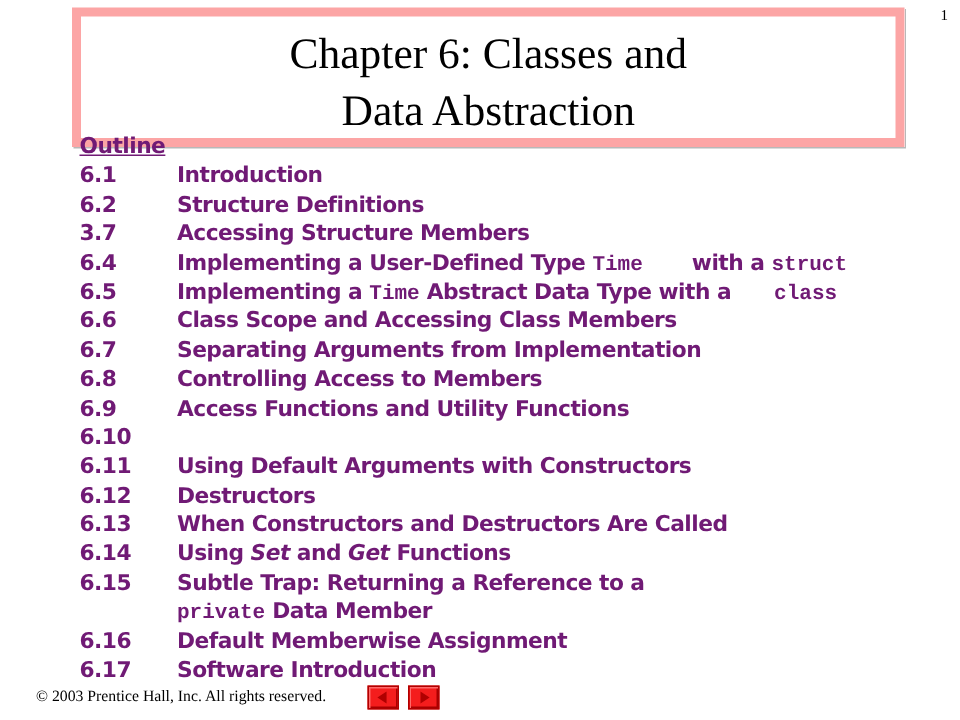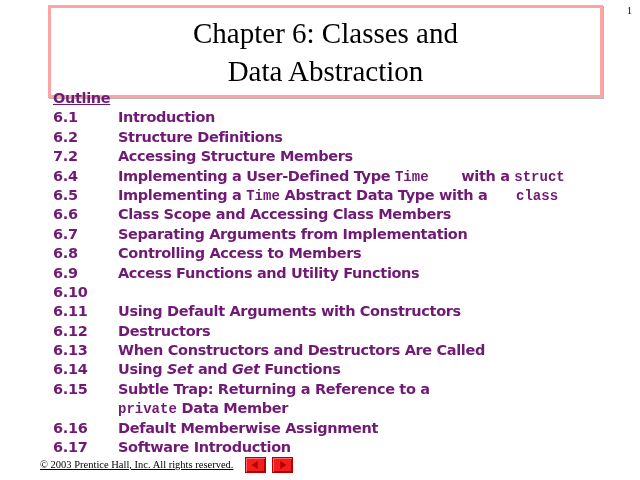--- a/index.html
+++ b/index.html
@@ -3,21 +3,21 @@
 <meta charset="utf-8">
 <style>
   html, body { margin: 0; padding: 0; background: #ffffff; }
   body { width: 640px; height: 480px; position: relative; overflow: hidden; }
   .slide-num {
     position: absolute; left: 627px; top: 5px;
     font-family: "Liberation Serif", serif; font-size: 10px; color: #000;
   }
   .title-box {
     position: absolute; left: 48px; top: 5px; width: 555px; height: 93px;
-    border: 3px solid #fca5a5; box-sizing: border-box;
+    border: 6px solid #fca5a5; box-sizing: border-box;
     box-shadow: 1px 1px 0 #b8b8b8;
     text-align: center;
   }
   .title-line {
     font-family: "Liberation Serif", serif; font-size: 29px; color: #000;
     line-height: 38px; display: block;
   }
   .title-line.first { margin-top: 6px; }
   .outline {
     position: absolute; left: 53px; top: 89px;
@@ -27,22 +27,22 @@
   .outline-heading {
     text-decoration: underline; display: block; height: 19.4px; line-height: 19.4px;
   }
   .row { display: flex; height: 19.4px; line-height: 19.4px; white-space: nowrap; }
   .num { width: 65px; flex: none; }
   .txt { flex: none; }
   .code { font-family: "Liberation Mono", monospace; font-weight: bold; font-size: 14px; letter-spacing: 0; }
   .em { font-style: italic; }
   .cont { padding-left: 65px; }
   .footer {
-    position: absolute; left: 40px; top: 459px;
-    font-family: "Liberation Serif", serif; font-size: 10.5px; color: #000; text-decoration: underline;
+    position: absolute; left: 24px; top: 459px;
+    font-family: "Liberation Serif", serif; font-size: 10.5px; color: #000;
   }
   .nav-btn {
     position: absolute; top: 457px; width: 21px; height: 16px;
     background: #f41d1d; border: 1px solid #b00000; box-sizing: border-box;
     box-shadow: inset 1px 1px 0 #ff6a6a, inset -1px -1px 0 #a80000;
     cursor: pointer;
   }
   .nav-btn.prev { left: 245px; }
   .nav-btn.next { left: 272px; }
   .nav-btn svg { display: block; width: 100%; height: 100%; }
@@ -62,21 +62,21 @@
   <div id="outline-rows">
       <div class="row">
         <span class="num">6.1</span>
         <span class="txt"><span style="white-space: pre;">Introduction</span></span>
       </div>
       <div class="row">
         <span class="num">6.2</span>
         <span class="txt"><span style="white-space: pre;">Structure Definitions</span></span>
       </div>
       <div class="row">
-        <span class="num">7.2</span>
+        <span class="num">3.7</span>
         <span class="txt"><span style="white-space: pre;">Accessing Structure Members</span></span>
       </div>
       <div class="row">
         <span class="num">6.4</span>
         <span class="txt"><span style="white-space: pre;">Implementing a User-Defined Type </span><span class="code" style="white-space: pre;">Time</span><span style="white-space: pre; margin-left: 28px;"> with a </span><span class="code" style="white-space: pre;">struct</span></span>
       </div>
       <div class="row">
         <span class="num">6.5</span>
         <span class="txt"><span style="white-space: pre;">Implementing a </span><span class="code" style="white-space: pre;">Time</span><span style="white-space: pre;"> Abstract Data Type with a </span><span class="code" style="white-space: pre; margin-left: 24px;">class</span></span>
       </div>

